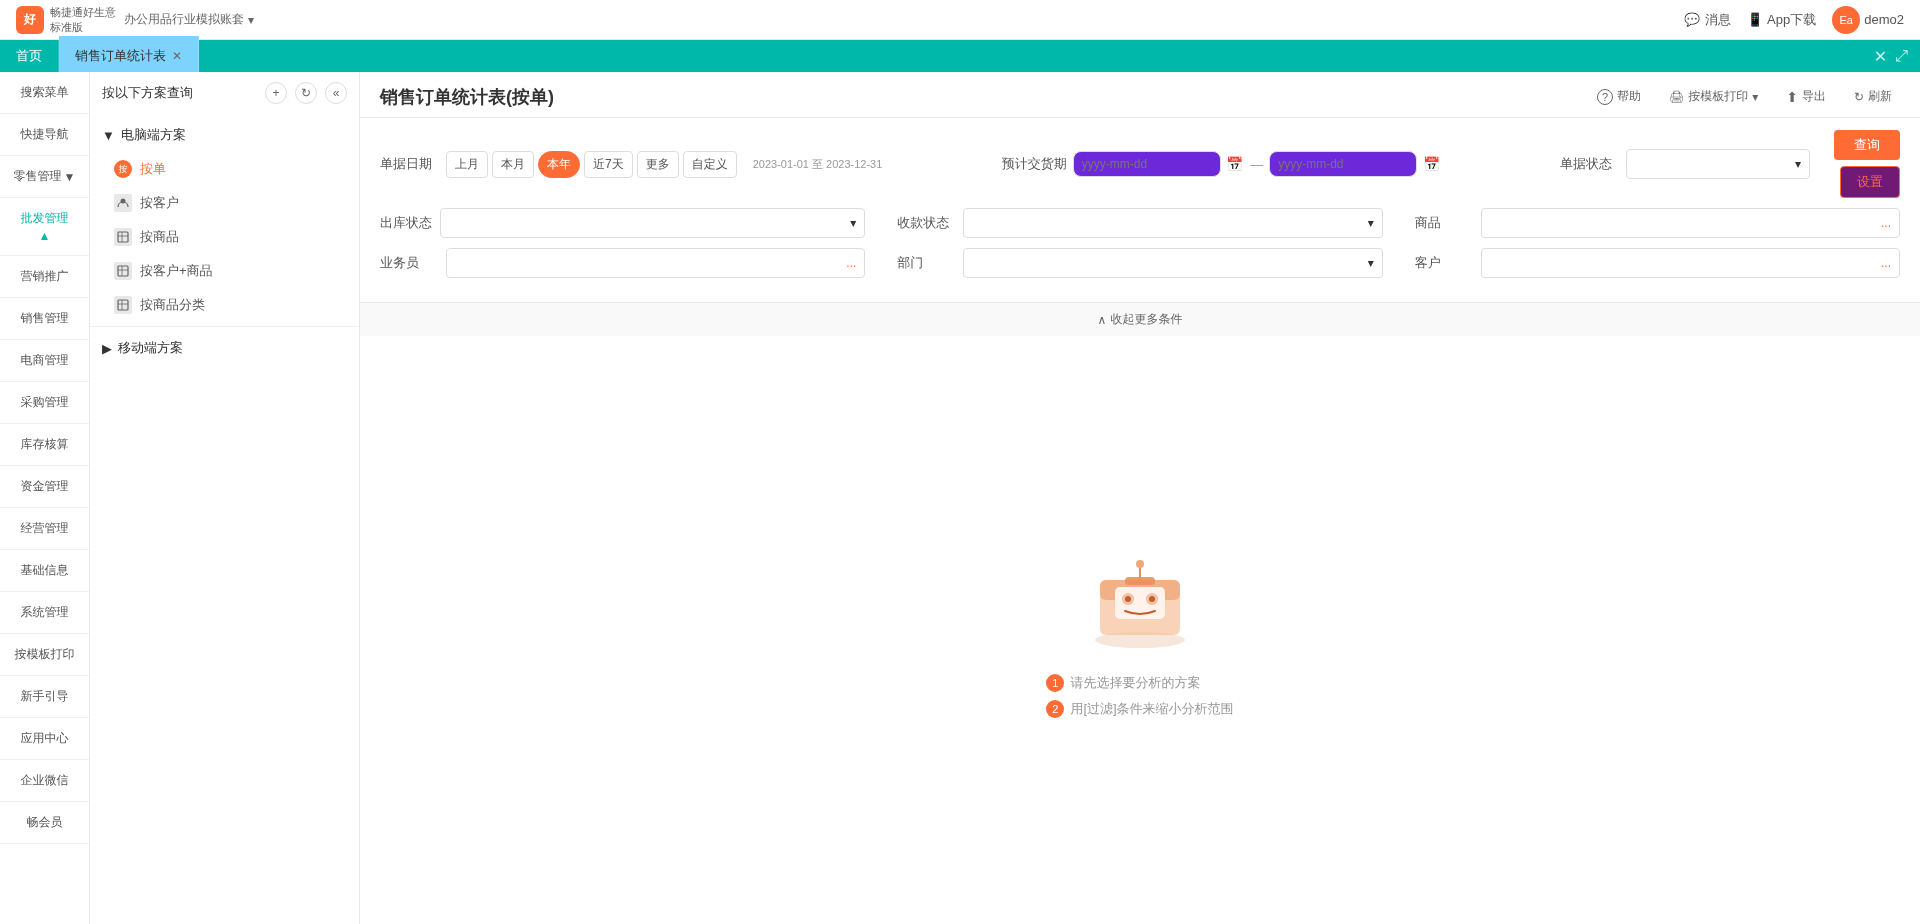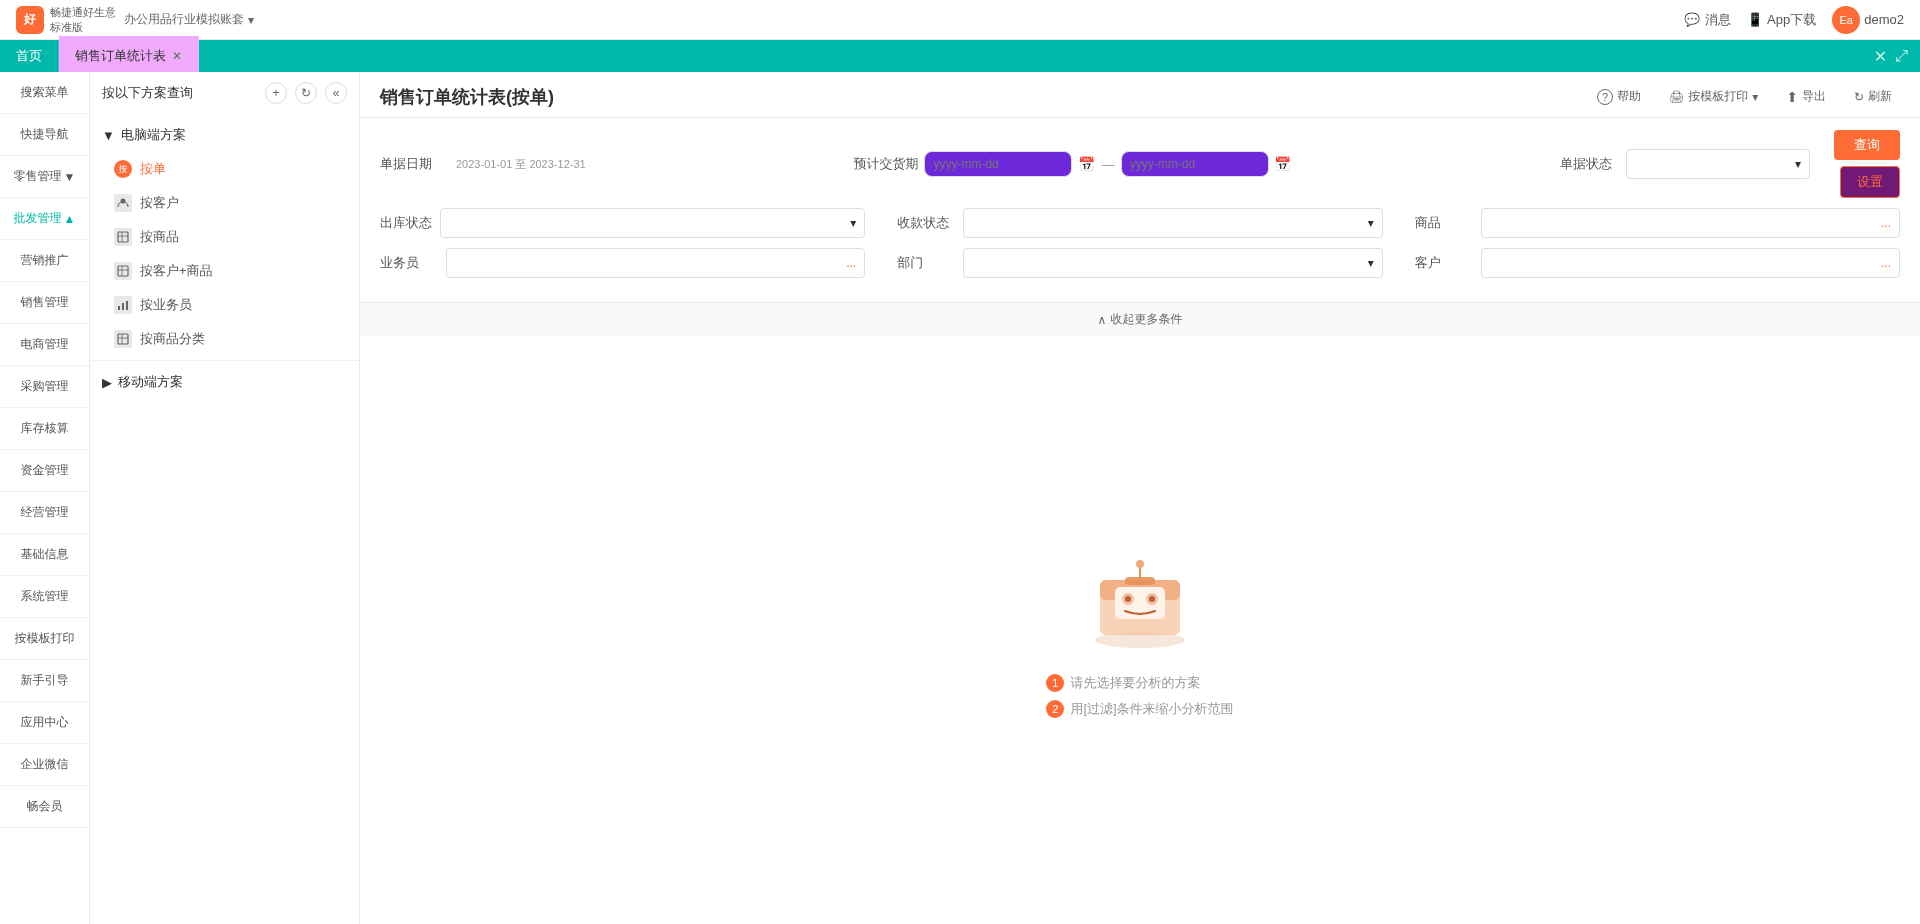--- a/index.html
+++ b/index.html
@@ -12,33 +12,33 @@
     .logo-icon { width: 28px; height: 28px; background: #ff6b35; border-radius: 6px; display: flex; align-items: center; justify-content: center; color: white; font-size: 12px; font-weight: bold; }
     .logo-text { font-size: 11px; color: #666; line-height: 1.3; }
     .breadcrumb-area { display: flex; align-items: center; gap: 4px; font-size: 12px; color: #666; }
     .top-bar-right { display: flex; align-items: center; gap: 16px; font-size: 13px; color: #555; }
     .top-right-item { display: flex; align-items: center; gap: 4px; cursor: pointer; }
     .avatar { width: 28px; height: 28px; background: #ff6b35; border-radius: 50%; display: flex; align-items: center; justify-content: center; color: white; font-size: 11px; }
 
     
     .tab-bar { height: 32px; background: #00b8a9; display: flex; align-items: center; padding: 0 0; flex-shrink: 0; }
     .tab-item { height: 40px; padding: 0 16px; display: flex; align-items: center; gap: 6px; cursor: pointer; color: rgba(255,255,255,0.8); font-size: 13px; border-right: 1px solid rgba(255,255,255,0.2); }
-    .tab-item.active { background: #f0abfc; color: #333; border-radius: 0; }
+    .tab-item.active { background: #7dd3fc; color: #333; border-radius: 0; }
     .tab-item.home { background: transparent; color: white; }
     .tab-close { font-size: 12px; color: #666; cursor: pointer; }
     .tab-bar-actions { margin-left: auto; display: flex; align-items: center; gap: 8px; padding-right: 12px; }
     .tab-action-btn { color: rgba(255,255,255,0.8); cursor: pointer; font-size: 16px; }
 
     
     .main-content { display: flex; flex: 1; overflow: hidden; }
 
     
     .sidebar { width: 90px; background: #fff; border-right: 1px solid #e8e8e8; display: flex; flex-direction: column; overflow-y: auto; flex-shrink: 0; }
     .sidebar-item { padding: 12px 8px; text-align: center; cursor: pointer; font-size: 12px; color: #555; border-bottom: 1px solid #f0f0f0; }
-    .sidebar-item.active { color: #00b8a9; }
+    .sidebar-item.active { color: #00b8a9; flex-direction: column; }
     .sidebar-item.with-arrow { display: flex; align-items: center; justify-content: center; gap: 2px; }
 
     
     .content-panel { flex: 1; display: flex; overflow: hidden; }
 
     
     .filter-panel { width: 270px; background: #fff; border-right: 1px solid #e8e8e8; padding: 0; flex-shrink: 0; overflow-y: auto; }
     .filter-panel-header { padding: 10px 12px; display: flex; align-items: center; justify-content: space-between; font-size: 13px; font-weight: 500; color: #333; }
     .filter-panel-actions { display: flex; gap: 8px; align-items: center; }
     .fp-action-btn { width: 22px; height: 22px; border-radius: 50%; border: 1px solid #ddd; display: flex; align-items: center; justify-content: center; cursor: pointer; color: #666; font-size: 12px; background: #fff; }
@@ -205,30 +205,20 @@
           <div class="tree-item">
             <div class="tree-icon square">
               <svg width="12" height="12" viewBox="0 0 12 12">
                   <rect x="1" y="1" width="10" height="10" rx="1" fill="none" stroke="#666" stroke-width="1.2"></rect>
                   <path d="M1 5h10M5 1v10" stroke="#666" stroke-width="0.8"></path>
                 </svg>
             </div>
             <span>按客户+商品</span>
           </div>
           <div class="tree-item">
-            <div class="tree-icon bar">
-              <svg width="12" height="12" viewBox="0 0 12 12">
-                  <rect x="1" y="7" width="2" height="4" fill="#666"></rect>
-                  <rect x="5" y="4" width="2" height="7" fill="#666"></rect>
-                  <rect x="9" y="2" width="2" height="9" fill="#666"></rect>
-                </svg>
-            </div>
-            <span>按业务员</span>
-          </div>
-          <div class="tree-item">
             <div class="tree-icon square">
               <svg width="12" height="12" viewBox="0 0 12 12">
                   <rect x="1" y="1" width="10" height="10" rx="1" fill="none" stroke="#666" stroke-width="1.2"></rect>
                   <path d="M1 5h10M5 1v10" stroke="#666" stroke-width="0.8"></path>
                 </svg>
             </div>
             <span>按商品分类</span>
           </div>
         </div>
         <div class="section-divider"></div>
@@ -262,20 +252,28 @@
             <span>刷新</span>
           </div>
         </div>
       </div>
 
       <div class="conditions-bar">
 
         <div class="condition-row">
           <div style="display:flex;align-items:center;gap:6px;flex:none;">
             <span class="condition-label">单据日期</span>
+            <div class="date-filter-group">
+              <button class="date-btn">上月</button>
+              <button class="date-btn">本月</button>
+              <button class="date-btn active">本年</button>
+              <button class="date-btn">近7天</button>
+              <button class="date-btn">更多</button>
+              <button class="date-btn">自定义</button>
+            </div>
           </div>
           <div style="font-size:11px;color:#999;flex:none;margin-left:4px;">2023-01-01 至 2023-12-31</div>
 
           <div style="flex:1;"></div>
 
           <div style="display:flex;align-items:center;gap:6px;flex:none;">
             <span class="condition-label">预计交货期</span>
             <input class="date-input" readonly="" placeholder="yyyy-mm-dd" style="">
             <span class="calendar-icon">📅</span>
             <span class="date-separator">—</span>

